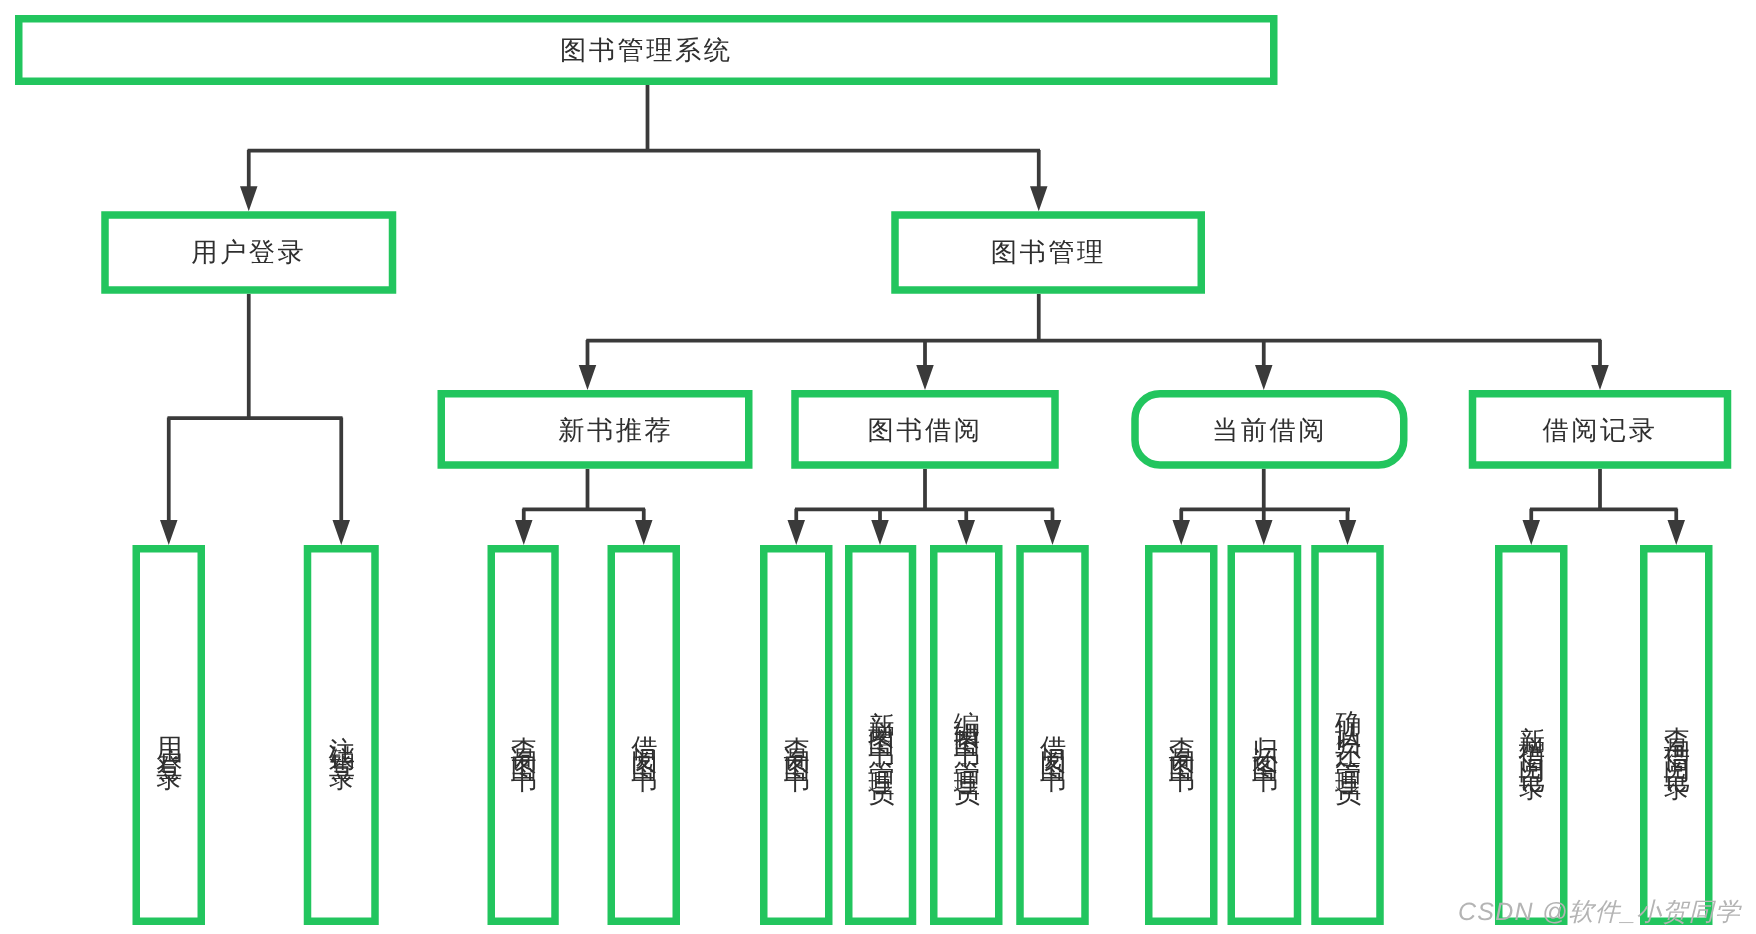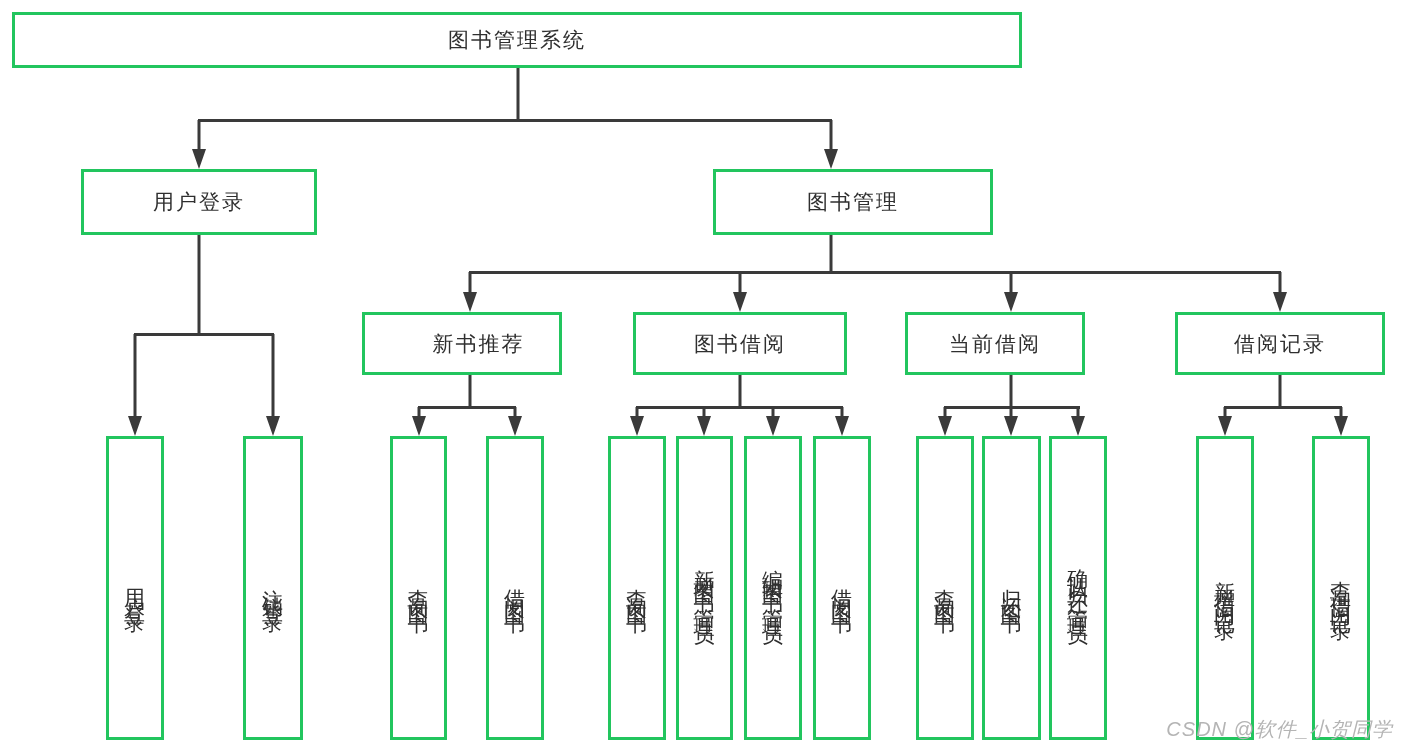--- a/index.html
+++ b/index.html
@@ -2,21 +2,21 @@
 <html><head>
 <meta charset="utf-8">
 <style>
   html,body{margin:0;padding:0;background:#ffffff;}
   #canvas{
     position:relative;width:1405px;height:747px;background:#ffffff;overflow:hidden;
     font-family:"Liberation Sans","DejaVu Sans",sans-serif;
   }
   #edges{position:absolute;left:0;top:0;width:1405px;height:747px;}
   .node{
-    position:absolute;box-sizing:border-box;border:3px solid #22c55e;background:#ffffff;
+    position:absolute;box-sizing:border-box;border:6px solid #22c55e;background:#ffffff;
     display:flex;align-items:center;justify-content:center;
     color:#2f2f2f;font-size:21px;letter-spacing:2px;white-space:nowrap;
   }
   .vnode{
     writing-mode:vertical-lr;text-orientation:mixed;
     letter-spacing:8px;white-space:normal;line-height:1.0;
   }
   #watermark{
     position:absolute;right:12px;bottom:4px;z-index:5;
     color:#b4b4b4;font-size:20px;letter-spacing:1px;font-style:italic;
@@ -66,25 +66,25 @@
              M938 416 L952 416 L945 436 Z
              M1004 416 L1018 416 L1011 436 Z
              M1071 416 L1085 416 L1078 436 Z
              M1218 416 L1232 416 L1225 436 Z
              M1334 416 L1348 416 L1341 436 Z"></path>
   </svg>
 
   <div class="node" style="left:12px;top:12px;width:1010px;height:56px;">图书管理系统</div>
 
   <div class="node" style="left:81px;top:169px;width:236px;height:66px;">用户登录</div>
-  <div class="node" style="left:713px;top:169px;width:280px;height:66px;">图书管理</div>
+  <div class="node" style="left:713px;top:169px;width:251px;height:66px;">图书管理</div>
 
-  <div class="node" style="left:362px;top:312px;width:200px;height:63px;padding-left:33px;">新书推荐</div>
+  <div class="node" style="left:350px;top:312px;width:252px;height:63px;padding-left:33px;">新书推荐</div>
   <div class="node" style="left:633px;top:312px;width:214px;height:63px;text-align:center;">图书借阅</div>
-  <div class="node" style="left:905px;top:312px;width:180px;height:63px;">当前借阅</div>
+  <div class="node" style="left:905px;top:312px;width:221px;height:63px;border-radius:23px;">当前借阅</div>
   <div class="node" style="left:1175px;top:312px;width:210px;height:63px;">借阅记录</div>
 
   <div class="node vnode" style="left:106px;top:436px;width:58px;height:304px;">用户登录</div>
   <div class="node vnode" style="left:243px;top:436px;width:60px;height:304px;">注销登录</div>
 
   <div class="node vnode" style="left:390px;top:436px;width:57px;height:304px;">查询图书</div>
   <div class="node vnode" style="left:486px;top:436px;width:58px;height:304px;">借阅图书</div>
 
   <div class="node vnode" style="left:608px;top:436px;width:58px;height:304px;">查询图书</div>
   <div class="node vnode" style="left:676px;top:436px;width:57px;height:304px;">新增图书（管理员）</div>

